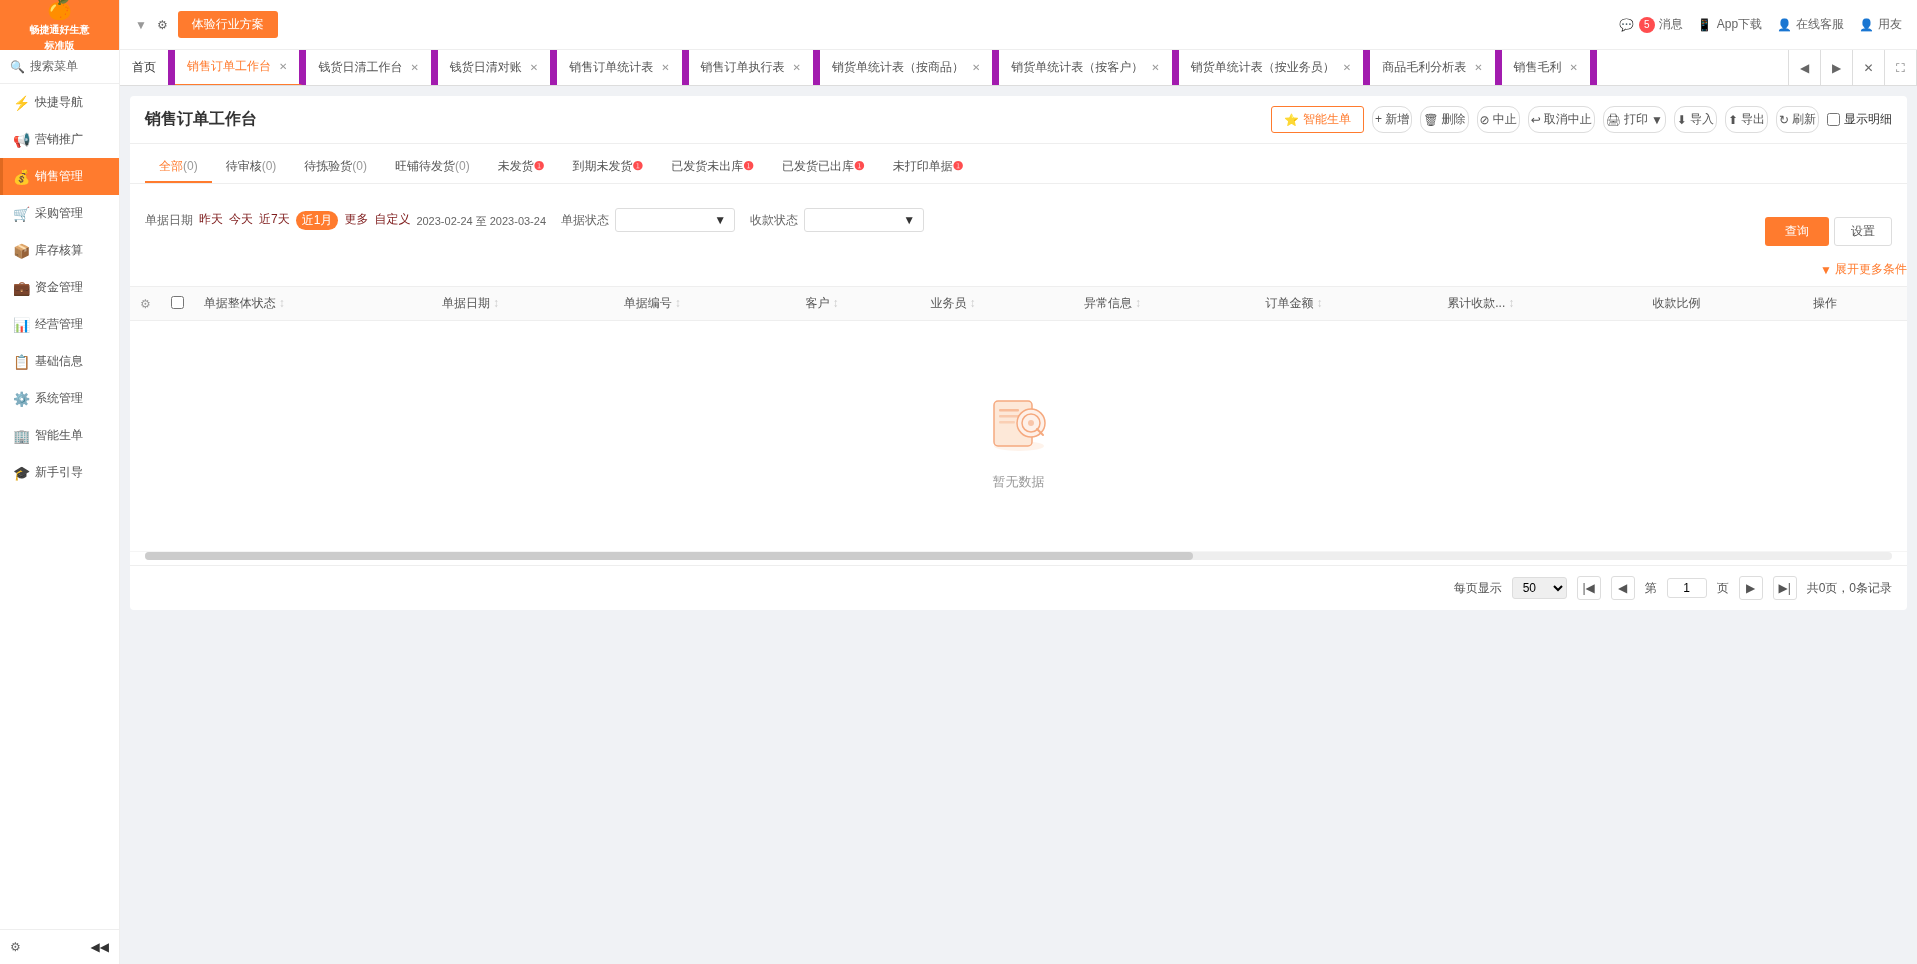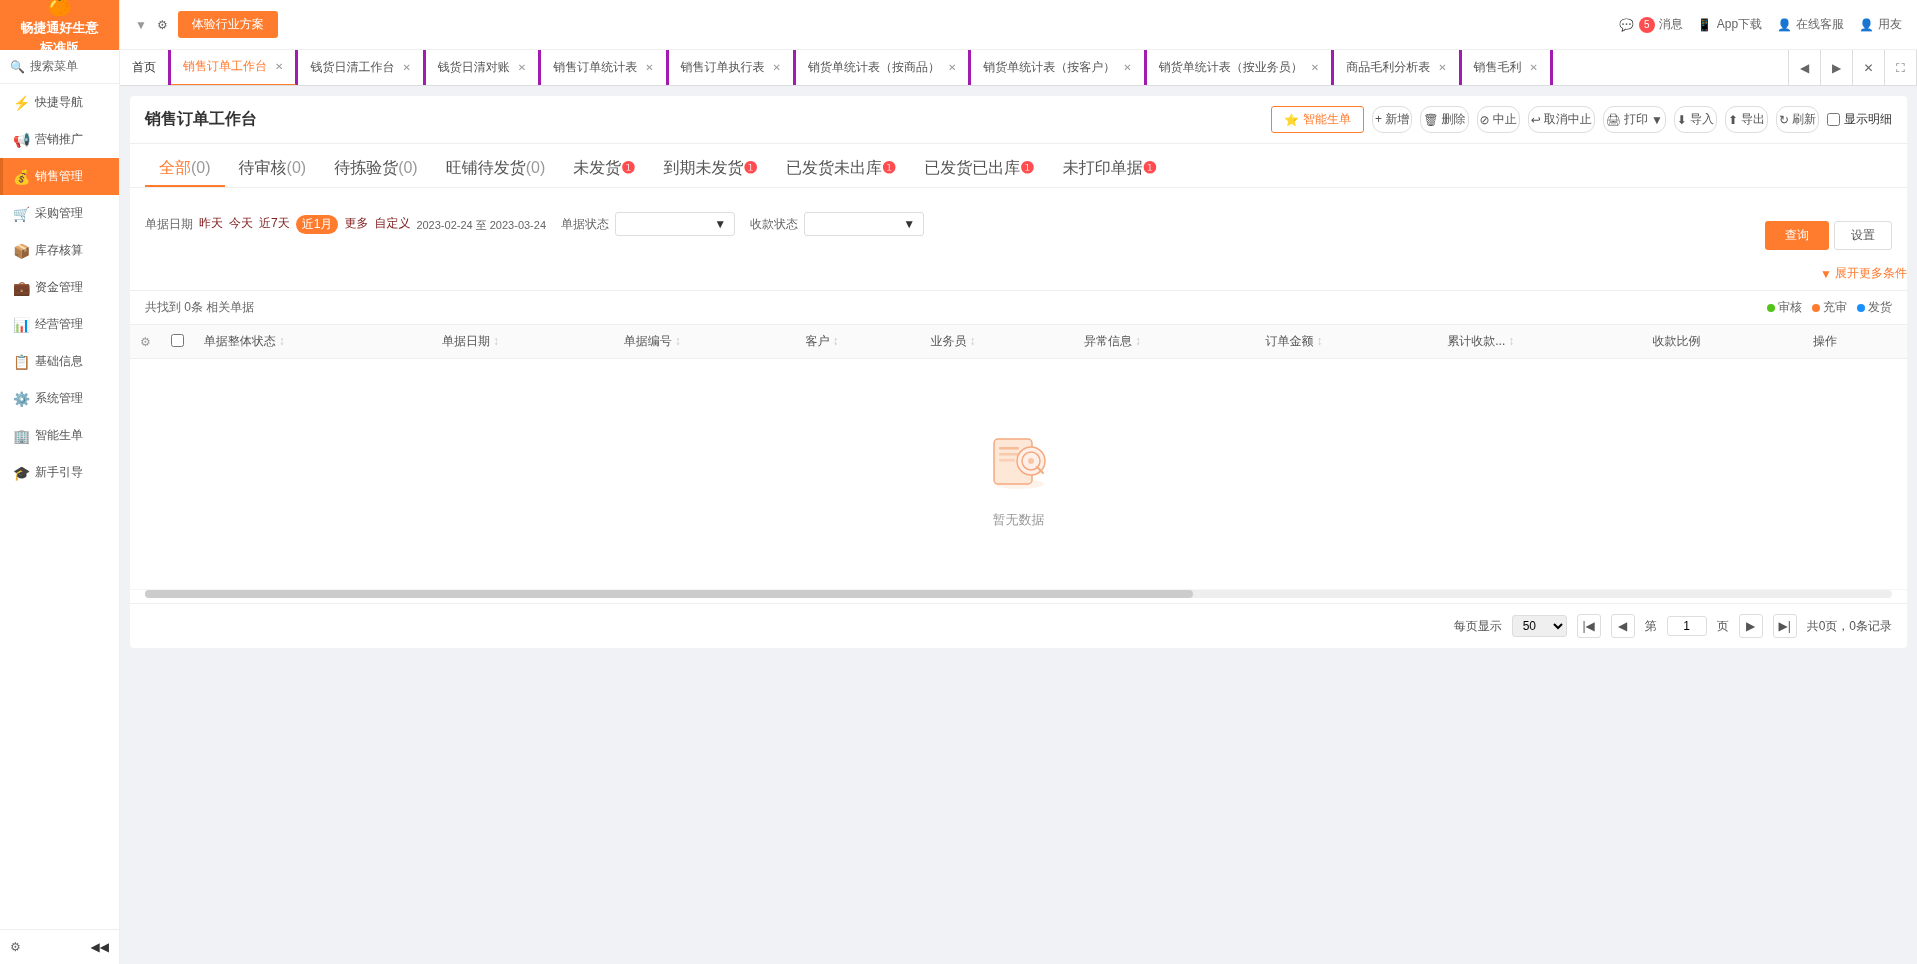--- a/index.html
+++ b/index.html
@@ -2,21 +2,21 @@
 <html><head>
   <meta charset="utf-8">
   <style>
     * { box-sizing: border-box; margin: 0; padding: 0; }
     body { font-family: 'Microsoft YaHei', Arial, sans-serif; font-size: 12px; color: #333; background: #f5f5f5; display: flex; height: 100vh; overflow: hidden; }
 
     
     .sidebar { width: 120px; background: #fff; display: flex; flex-direction: column; border-right: 1px solid #eee; flex-shrink: 0; }
     .sidebar-logo { height: 50px; background: #ff7b2e; display: flex; align-items: center; justify-content: center; color: white; font-size: 13px; font-weight: bold; flex-direction: column; gap: 2px; }
     .sidebar-logo-icon { font-size: 20px; }
-    .sidebar-logo-text { font-size: 13px; }
+    .sidebar-logo-text { font-size: 10px; }
     .sidebar-search { display: flex; align-items: center; padding: 8px 10px; border-bottom: 1px solid #eee; cursor: pointer; color: #666; font-size: 12px; gap: 5px; }
     .sidebar-nav-item { display: flex; align-items: center; padding: 10px 10px; cursor: pointer; color: #555; gap: 6px; border-left: 3px solid transparent; }
     .sidebar-nav-item.active { background: #ff7b2e; color: white; border-left: 3px solid #e06920; }
     .sidebar-nav-item.active .nav-icon { color: white; }
     .nav-icon { font-size: 14px; width: 16px; text-align: center; }
     .nav-label { font-size: 12px; }
     .sidebar-bottom { margin-top: auto; display: flex; align-items: center; justify-content: space-between; padding: 10px; border-top: 1px solid #eee; }
 
     
     .main { flex: 1; display: flex; flex-direction: column; overflow: hidden; }
@@ -24,21 +24,21 @@
     
     .top-header { height: 50px; background: white; border-bottom: 1px solid #eee; display: flex; align-items: center; padding: 0 15px; gap: 10px; }
     .system-name { font-size: 13px; color: #333; flex: 1; }
     .header-actions { display: flex; align-items: center; gap: 15px; margin-left: auto; }
     .header-btn { display: flex; align-items: center; gap: 4px; font-size: 12px; color: #666; cursor: pointer; }
     .btn-orange { background: #ff7b2e; color: white; border: none; padding: 5px 14px; border-radius: 3px; cursor: pointer; font-size: 12px; }
     .badge { background: #ff4d4f; color: white; border-radius: 50%; width: 16px; height: 16px; font-size: 10px; display: inline-flex; align-items: center; justify-content: center; }
 
     
     .tab-bar { background: #fff; border-bottom: 1px solid #ddd; display: flex; align-items: center; height: 36px; overflow: hidden; }
-    .tab-item { padding: 0 12px; height: 36px; display: flex; align-items: center; gap: 5px; cursor: pointer; font-size: 12px; color: #555; border-right: 3px solid #a21caf; white-space: nowrap; flex-shrink: 0; }
+    .tab-item { padding: 0 12px; height: 36px; display: flex; align-items: center; gap: 5px; cursor: pointer; font-size: 12px; color: #555; border-right: 7px solid #a21caf; white-space: nowrap; flex-shrink: 0; }
     .tab-item.active { background: #fff; color: #ff7b2e; border-bottom: 2px solid #ff7b2e; }
     .tab-item.home { color: #333; }
     .tab-close { font-size: 10px; color: #999; margin-left: 3px; }
     .tab-controls { margin-left: auto; display: flex; align-items: center; border-left: 1px solid #ddd; height: 100%; }
     .tab-ctrl-btn { width: 32px; height: 36px; display: flex; align-items: center; justify-content: center; cursor: pointer; color: #666; border-right: 1px solid #ddd; }
 
     
     .content { flex: 1; overflow: auto; background: #f0f2f5; padding: 10px; display: flex; flex-direction: column; gap: 8px; }
 
     
@@ -46,21 +46,21 @@
 
     
     .page-title-bar { display: flex; align-items: center; justify-content: space-between; padding: 10px 15px; border-bottom: 1px solid #eee; }
     .page-title { font-size: 16px; font-weight: bold; color: #333; }
     .page-toolbar { display: flex; align-items: center; gap: 8px; }
     .toolbar-btn { display: flex; align-items: center; gap: 3px; padding: 4px 2px; border: 1px solid #ddd; border-radius: 11px; cursor: pointer; font-size: 12px; color: #555; background: white; }
     .smart-btn { background: white; border: 1px solid #ff7b2e; color: #ff7b2e; display: flex; align-items: center; gap: 4px; padding: 4px 12px; border-radius: 3px; cursor: pointer; font-size: 12px; }
 
     
     .sub-tabs { display: flex; align-items: center; padding: 8px 15px 0; border-bottom: 1px solid #eee; gap: 0; }
-    .sub-tab { padding: 6px 14px; cursor: pointer; font-size: 16px; color: #555; border-bottom: 2px solid transparent; text-align: center; }
+    .sub-tab { padding: 6px 14px; cursor: pointer; font-size: 12px; color: #555; border-bottom: 2px solid transparent; text-align: center; }
     .sub-tab.active { color: #ff7b2e; border-bottom: 2px solid #ff7b2e; }
     .sub-tab .tab-count { color: #999; }
     .sub-tab .tab-count.has-data { color: #ff4d4f; font-weight: bold; }
 
     
     .filter-bar { padding: 10px 15px; display: flex; align-items: center; gap: 15px; flex-wrap: wrap; }
     .filter-item { display: flex; align-items: center; gap: 6px; font-size: 12px; }
     .filter-label { color: #666; white-space: nowrap; }
     .date-shortcuts { display: flex; gap: 6px; font-size: 12px; }
     .date-shortcut { cursor: pointer; color: #7f1d1d; }
@@ -370,37 +370,20 @@
         </div>
       </div>
 
       <div style="display:flex;justify-content:center;padding:5px 0 8px;border-bottom:1px solid #eee;">
         <div class="expand-btn">
           <span>▼</span>
           <span>展开更多条件</span>
         </div>
       </div>
 
-      <div class="result-bar">
-        <span>共找到 0条 相关单据</span>
-        <div class="result-actions">
-          <div class="result-action">
-            <span class="dot dot-green"></span>
-            <span>审核</span>
-          </div>
-          <div class="result-action">
-            <span class="dot dot-orange"></span>
-            <span>充审</span>
-          </div>
-          <div class="result-action">
-            <span class="dot dot-blue"></span>
-            <span>发货</span>
-          </div>
-        </div>
-      </div>
 
       <div class="table-wrap">
         <table>
           <thead>
             <tr>
               <th class="settings-col">⚙</th>
               <th class="checkbox-col"><input type="checkbox" style=""></th>
               <th>单据整体状态<span class="sort-icon">↕</span></th>
               <th>单据日期<span class="sort-icon">↕</span></th>
               <th>单据编号<span class="sort-icon">↕</span></th>

